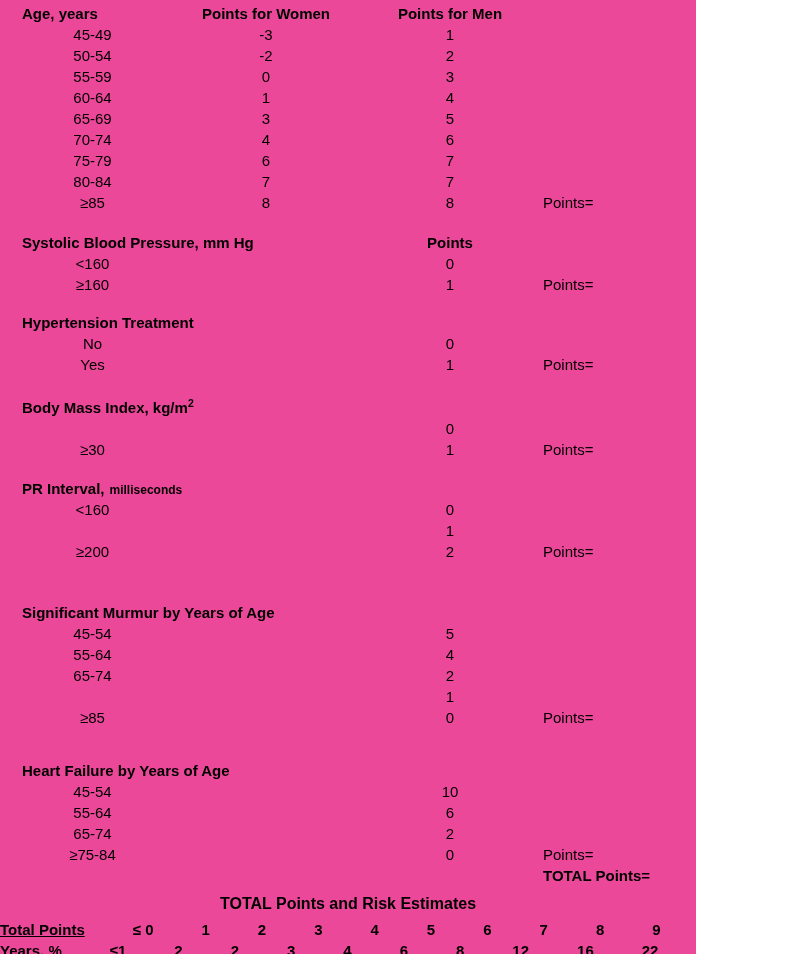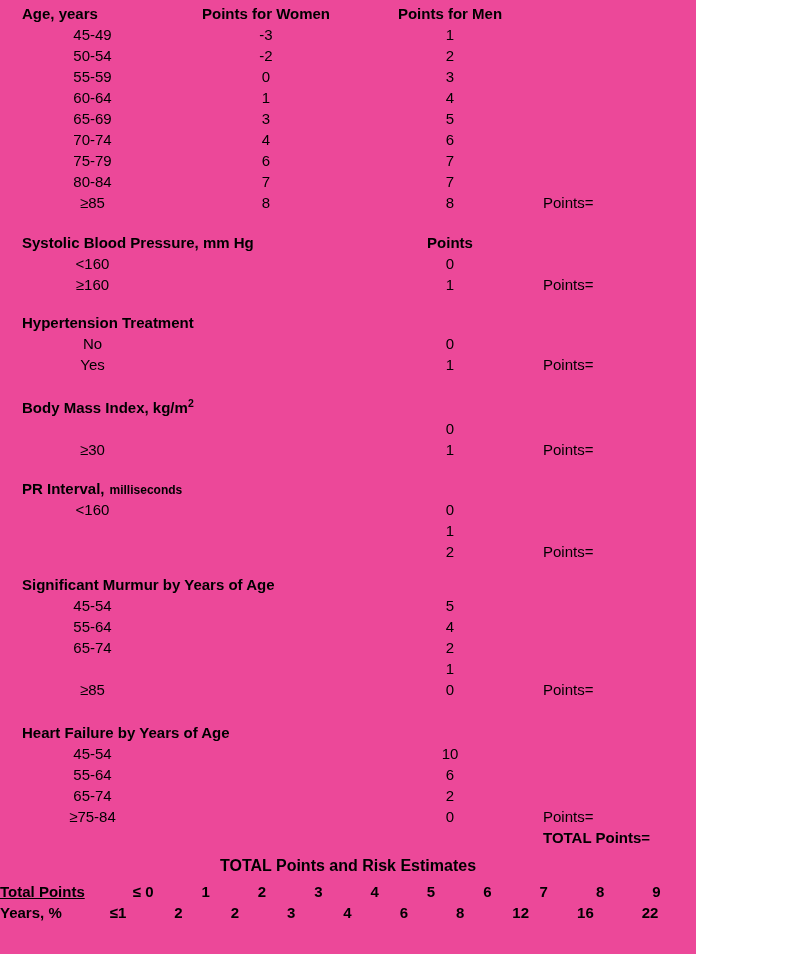--- a/index.html
+++ b/index.html
@@ -28,22 +28,22 @@
   .bold  { font-weight: bold; }
   .suptxt { position: relative; top: -6px; font-size: 10.5px; font-weight: bold; }
   .smallword { font-size: 12px; font-weight: bold; margin-left: 5px; }
 
   
   #sec-age { margin-top: 3px; }
   #sec-sbp { margin-top: 19px; }
   #sec-htn { margin-top: 17px; }
   #sec-bmi { margin-top: 22px; }
   #sec-pr  { margin-top: 18px; }
-  #sec-murmur { margin-top: 12px; }
-  #sec-hf  { margin-top: 22px; }
+  #sec-murmur { margin-top: 40px; }
+  #sec-hf  { margin-top: 32px; }
 
   
   .risk-block { margin-top: 8px; }
   .risk-title {
     height: 20px; line-height: 20px;
     text-align: center; font-weight: bold; font-size: 16px;
     margin-bottom: 5px;
   }
   .risk-row { display: flex; height: 21px; align-items: center; font-weight: bold; gap: 48px; }
   .risk-row span { display: block; text-align: center; line-height: 21px; white-space: nowrap; }
@@ -170,20 +170,21 @@
       <span class="hdr"><span>PR Interval,</span><span class="smallword">milliseconds</span></span>
     </div>
     <div class="row">
       <span class="col lbl">&lt;160</span>
       <span class="col men">0</span>
     </div>
     <div class="row">
       <span class="col men">1</span>
     </div>
     <div class="row">
+      <span class="col lbl">≥200</span>
       <span class="col men">2</span>
       <span class="pts">Points=</span>
     </div>
   </div>
 
   <div class="section" id="sec-murmur">
     <div class="row">
       <span class="hdr">Significant Murmur by Years of Age</span>
     </div>
     <div class="row">

